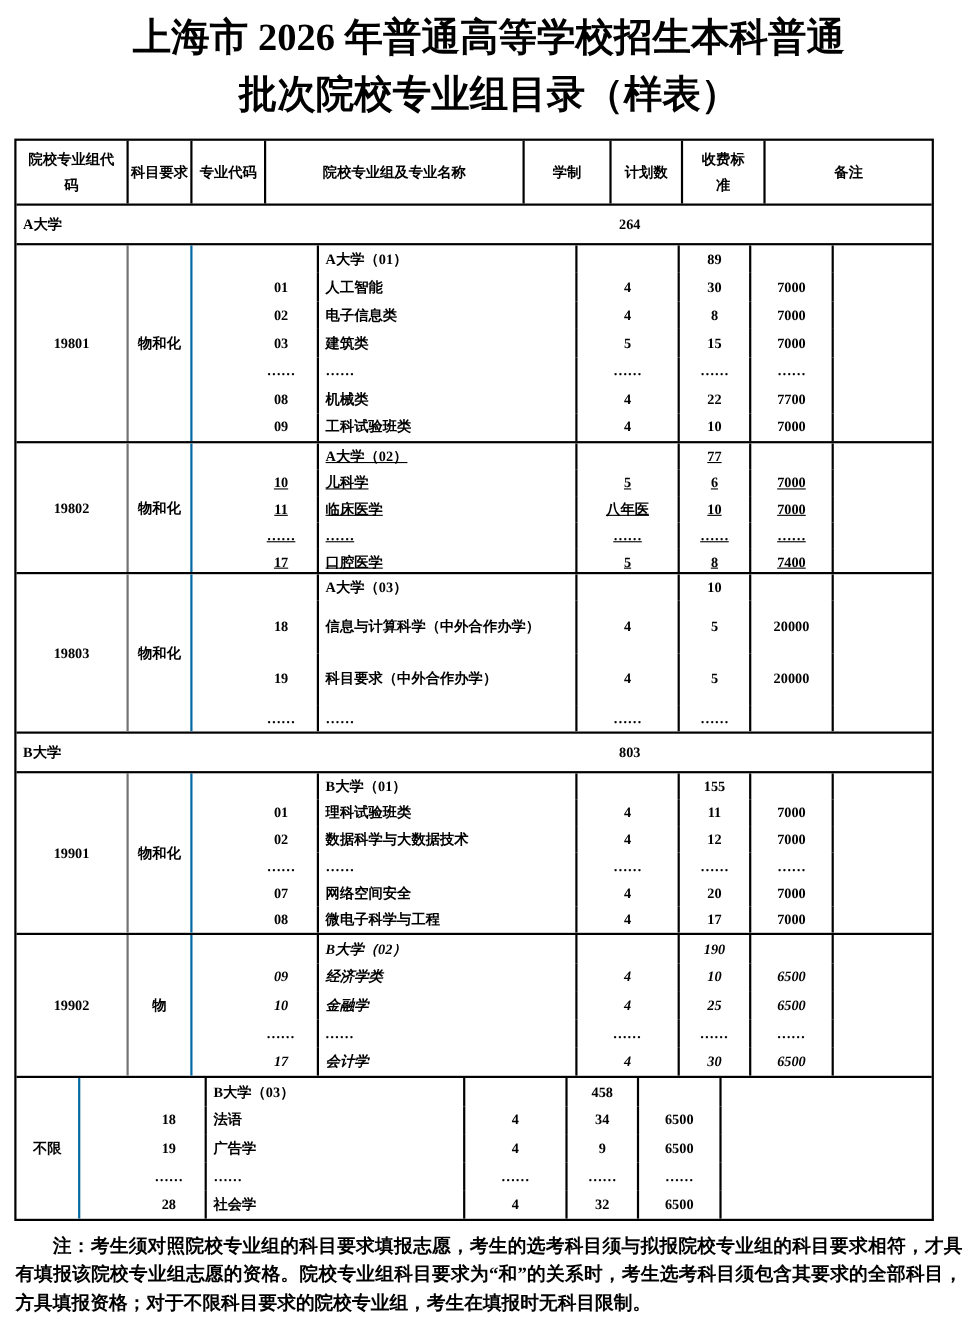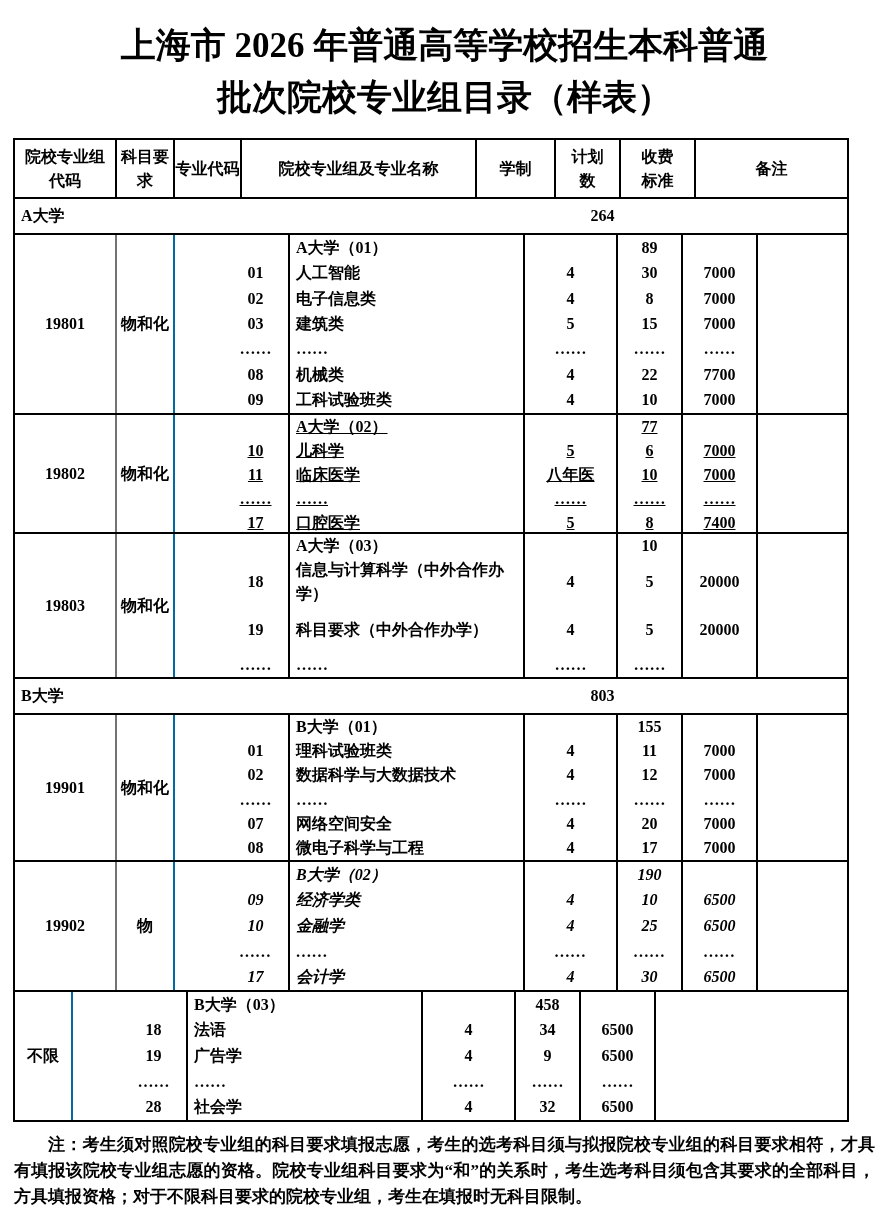--- a/index.html
+++ b/index.html
@@ -5,36 +5,36 @@
   html,body{margin:0;padding:0;background:#fff;}
   .page{
     position:relative;
     width:889px;height:1219px;
     background:#fff;color:#000;
     font-family:"Liberation Serif","DejaVu Serif",serif;
     font-weight:bold;
     overflow:hidden;
   }
   
-  .title{padding-top:20px;text-align:center;font-size:35px;line-height:52px;}
-  
-  .tbl{margin:14px 0 0 13px;width:832px;border:2px solid #000;box-sizing:content-box;font-size:16px;}
+  .title{padding-top:8px;text-align:center;font-size:35px;line-height:52px;}
+  
+  .tbl{margin:14px 0 0 13px;width:832px;border:2px solid #000;box-sizing:content-box;font-size:13px;}
   .thead{display:flex;height:57px;border-bottom:2px solid #000;}
   .th{display:flex;align-items:center;justify-content:center;text-align:center;
       box-sizing:border-box;line-height:24px;}
   .th:not(:last-child){border-right:2px solid #000;}
   .hin{display:inline-block;}
   .w0{width:102px}.w1{width:58px}.w2{width:67px}.w3{width:235px}
   .w4{width:79px}.w5{width:65px}.w6{width:75px}.w7{flex:1}
   .section{box-sizing:border-box;border-bottom:2px solid #000;overflow:hidden;}
   .section:last-child{border-bottom:none;}
   
   .sec-inst{position:relative;display:flex;align-items:center;}
   .iname{padding-left:6px;}
-  .itotal{position:absolute;left:555px;width:65px;text-align:center;}
+  .itotal{position:absolute;left:525px;width:65px;text-align:center;}
   
   .sec-group{display:flex;}
   .gcol{display:flex;align-items:center;justify-content:center;text-align:center;
         box-sizing:border-box;line-height:24px;}
   .gcode{width:102px;border-right:2px solid #737373;}
   .gsub{width:58px;border-right:2px solid #0369a1;}
   .lines{flex:1;display:grid;grid-template-columns:67px 235px 93px 65px 75px 1fr;padding-left:48px;}
   .lc{display:flex;align-items:center;justify-content:center;text-align:center;
       box-sizing:border-box;line-height:24px;}
   .lc.br{border-right:2px solid #000;}

